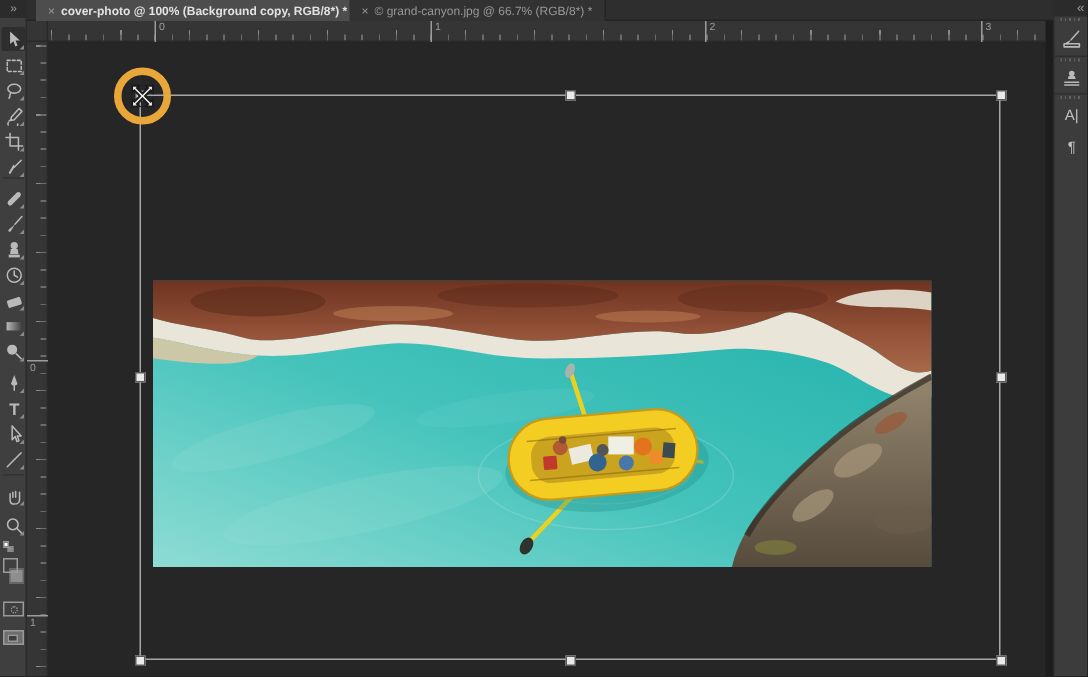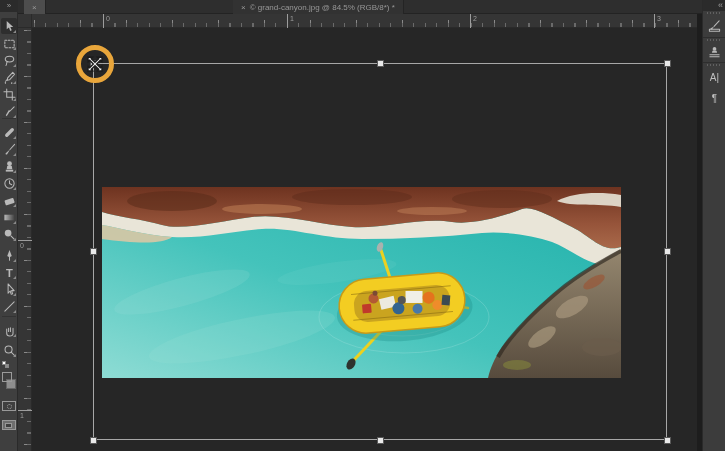--- a/index.html
+++ b/index.html
@@ -200,24 +200,25 @@
         <i></i>
       </div>
     <div class="smode">
         <i></i>
       </div>
   </div>
 
   <div class="tabbar">
     <div class="tab active" style="left:6px">
       <span class="x">×</span>
+      <span>cover-photo @ 100% (Background copy, RGB/8*) *</span>
     </div>
     <div class="tab inactive" style="left:215px">
       <span class="x">×</span>
-      <span>© grand-canyon.jpg @ 84.5% (RGB/8*) *</span>
+      <span>© grand-canyon.jpg @ 66.7% (RGB/8*) *</span>
     </div>
   </div>
 
   <div class="ruler-corner"></div>
   <div class="h-ruler" id="hruler">
       <div class="r-tick" style="left: 71px; top: 0px; width: 1px; height: 14px;"></div>
       <div class="r-label" style="left: 74px; top: 1px;">0</div>
       <div class="r-tick" style="left: 255px; top: 0px; width: 1px; height: 14px;"></div>
       <div class="r-label" style="left: 258px; top: 1px;">1</div>
       <div class="r-tick" style="left: 438px; top: 0px; width: 1px; height: 14px;"></div>

